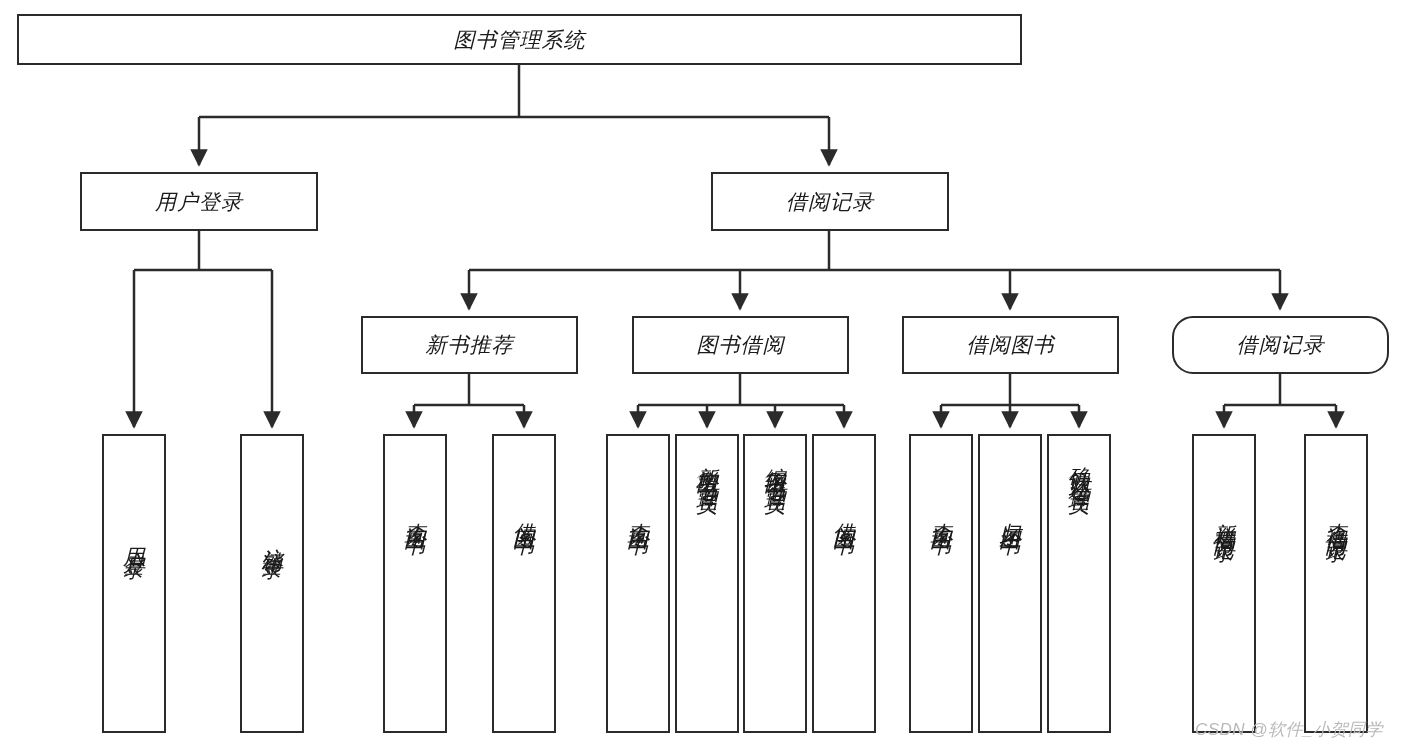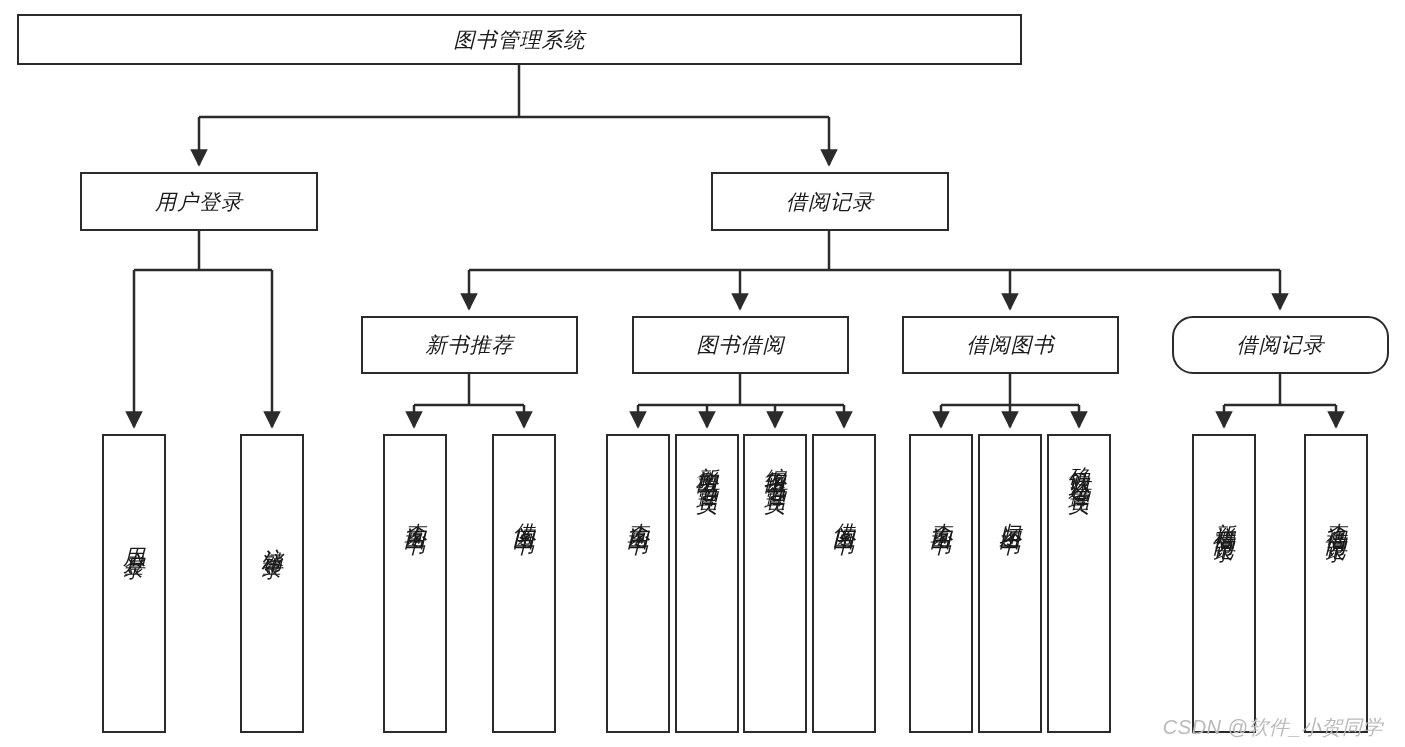--- a/index.html
+++ b/index.html
@@ -60,21 +60,21 @@
   .node-v.pad-big {
     padding-top: 95px;
   }
   .node-v.pad-top {
     padding-top: 14px;
   }
   #watermark {
     position: absolute;
     right: 8px;
     bottom: 6px;
-    font-size: 20px;
+    font-size: 17px;
     color: #b9b9b9;
     letter-spacing: 0.5px;
     white-space: nowrap;
     pointer-events: none;
   }
 </style>
 </head>
 <body>
 
 <div id="diagram-root">

